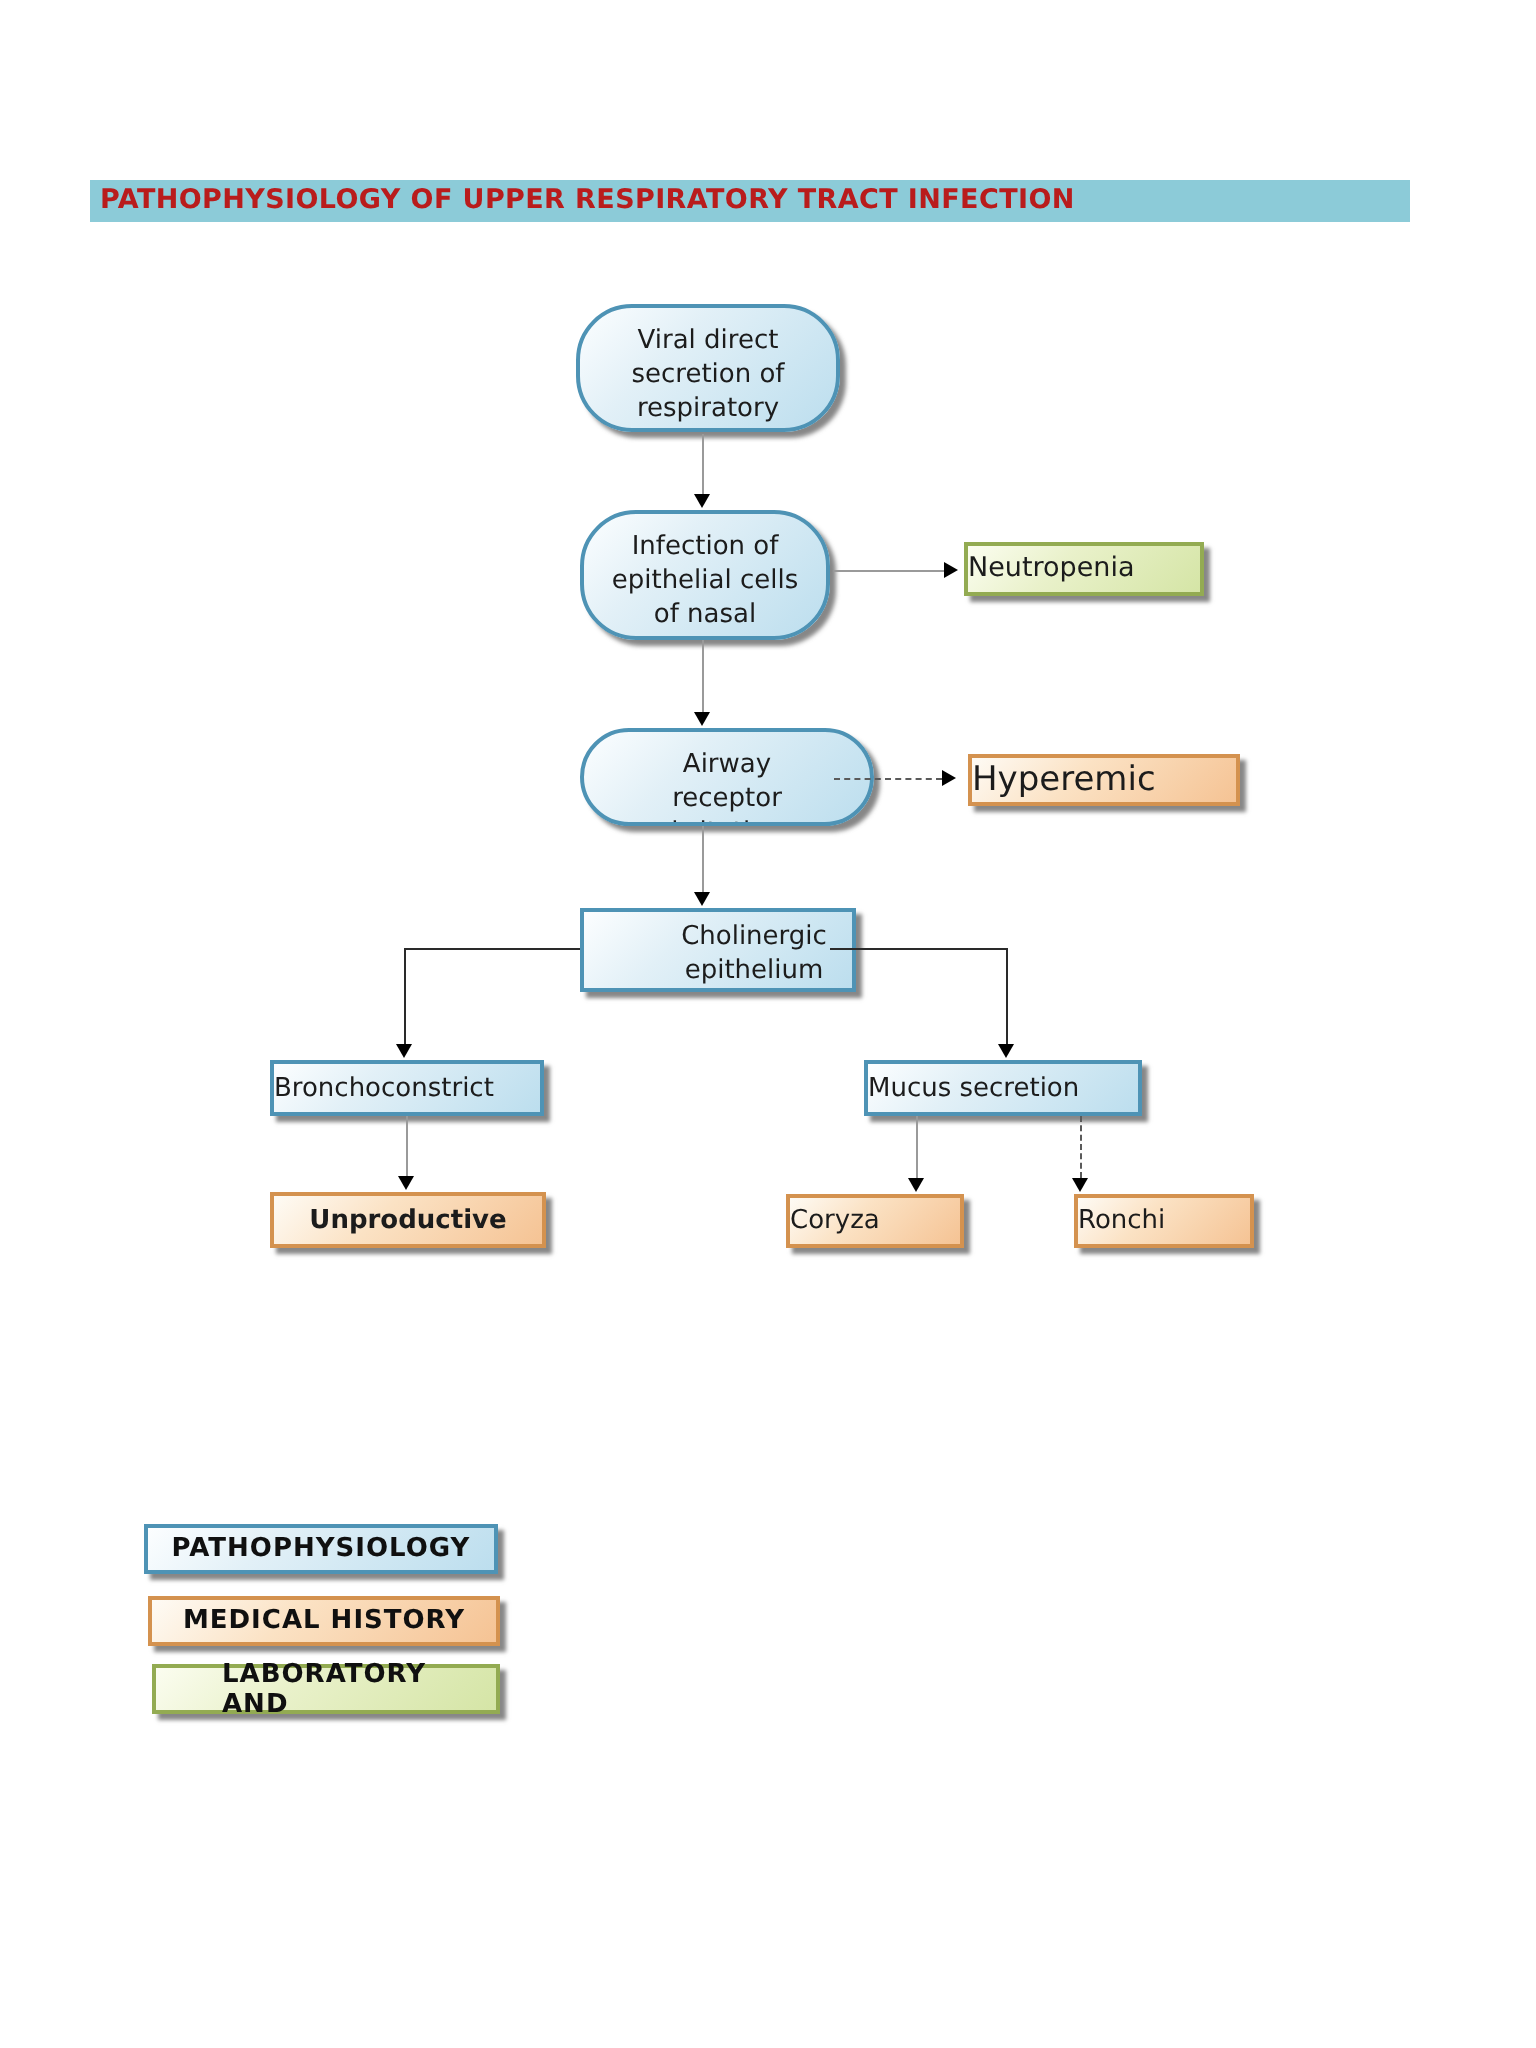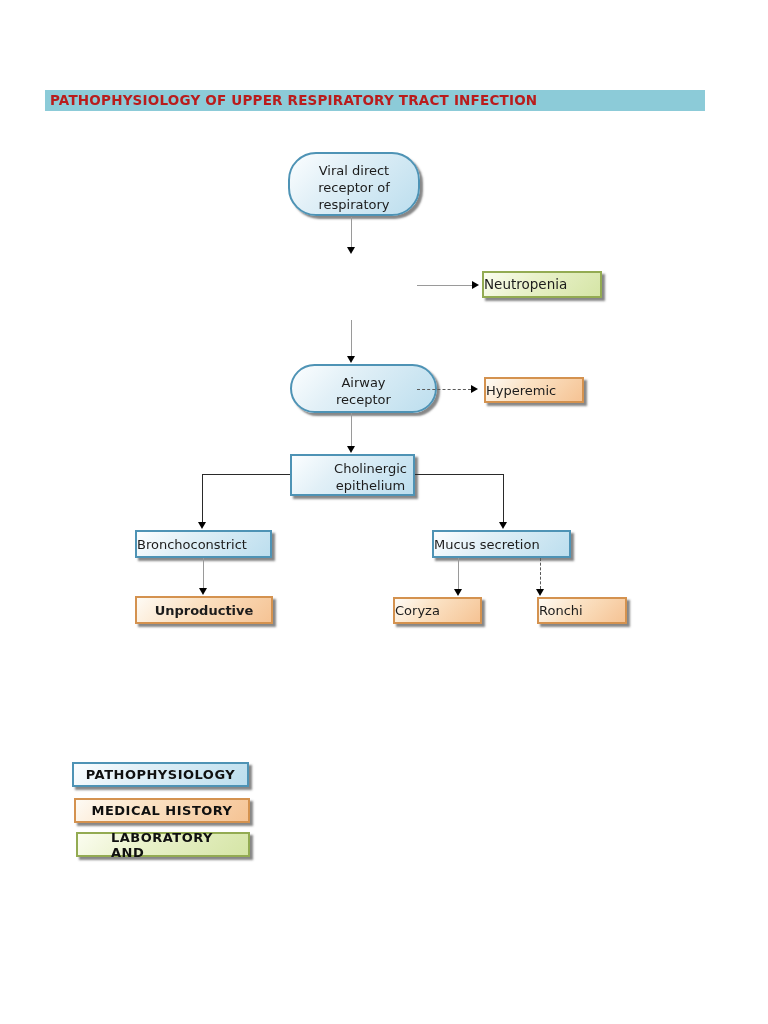--- a/index.html
+++ b/index.html
@@ -32,22 +32,22 @@
     background:linear-gradient(135deg,#fefbf5 0%,#fbe2c4 40%,#f5c394 100%);
     border:2px solid #d4924f;
   }
   .center1{display:flex;align-items:center;justify-content:flex-start;}
   .padtop{padding-top:8px;border-radius:28px;}
 
   .n-viral{left:288px;top:152px;width:132px;height:64px;}
   .n-infection{left:290px;top:255px;width:125px;height:65px;}
   .n-neutropenia{left:482px;top:271px;width:120px;height:27px;font-size:13.5px;}
   .n-airway{left:290px;top:364px;width:147px;height:49px;}
-  .n-hyperemic{left:484px;top:377px;width:100px;height:26px;font-size:13px;}
-  .n-cholinergic{left:290px;top:454px;width:125px;height:42px;padding-top:4px;padding-left:36px;}
+  .n-hyperemic{left:484px;top:377px;width:136px;height:26px;font-size:17px;}
+  .n-cholinergic{left:290px;top:454px;width:138px;height:42px;padding-top:4px;padding-left:36px;}
   .n-bronch{left:135px;top:530px;width:137px;height:28px;}
   .n-unprod{left:135px;top:596px;width:138px;height:28px;padding-top:3px;}
   .n-unprod .nl{line-height:20px;font-weight:bold;}
   .n-mucus{left:432px;top:530px;width:139px;height:28px;}
   .n-coryza{left:393px;top:597px;width:89px;height:27px;}
   .n-ronchi{left:537px;top:597px;width:90px;height:27px;}
 
   
   .vline{position:absolute;width:1px;background:#9a9a9a;}
   .hline{position:absolute;height:1px;background:#9a9a9a;}
@@ -75,25 +75,30 @@
 </style>
 </head>
 <body>
 
 <div id="page">
 
   <div id="titlebar">PATHOPHYSIOLOGY OF UPPER RESPIRATORY TRACT INFECTION</div>
 
   <div class="node blue n-viral padtop">
     <div class="nl">Viral direct</div>
-    <div class="nl">receptor of</div>
+    <div class="nl">secretion of</div>
     <div class="nl">respiratory</div>
     <div class="nl">epithelium</div>
   </div>
 
+  <div class="node blue n-infection padtop">
+    <div class="nl">Infection of</div>
+    <div class="nl">epithelial cells</div>
+    <div class="nl">of nasal</div>
+  </div>
 
   <div class="node green n-neutropenia center1">
     <div class="nl">Neutropenia</div>
   </div>
 
   <div class="node blue n-airway padtop">
     <div class="nl">Airway</div>
     <div class="nl">receptor</div>
     <div class="nl">irritation</div>
   </div>

